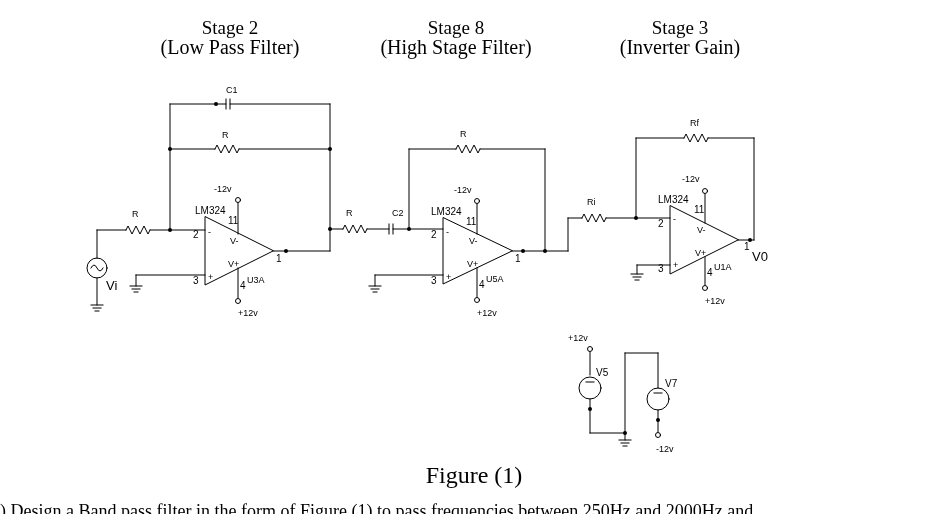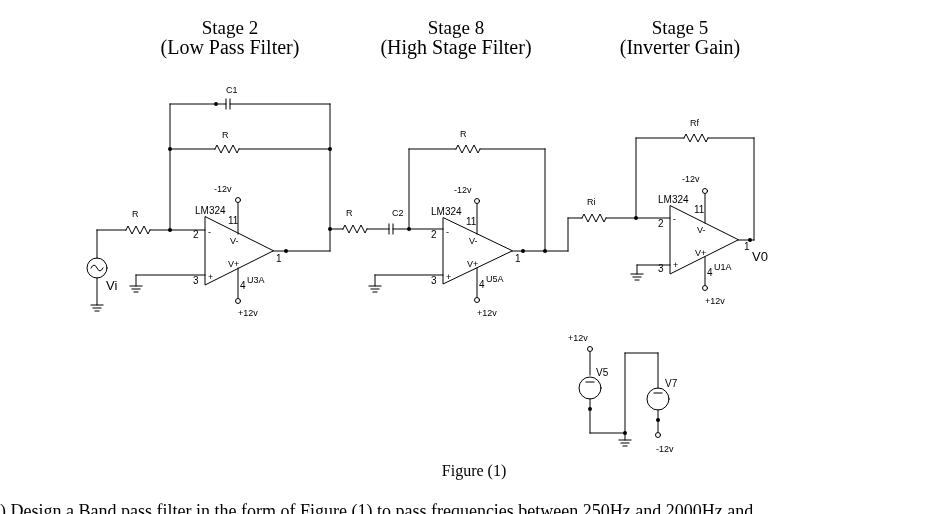--- a/index.html
+++ b/index.html
@@ -1,34 +1,34 @@
 <!DOCTYPE html>
 <html><head>
   <meta charset="utf-8">
   <style>
     html, body { margin: 0; padding: 0; background: #ffffff; }
     body { width: 948px; height: 514px; overflow: hidden; position: relative; }
     .serif { font-family: "Liberation Serif", "DejaVu Serif", serif; color: #000; }
     .stage-title { position: absolute; text-align: center; font-size: 19px; line-height: 20px; }
     .stage-sub { position: absolute; text-align: center; font-size: 20px; line-height: 16px; }
-    .caption { position: absolute; left: 0; width: 948px; top: 462px; text-align: center; font-size: 16px; }
+    .caption { position: absolute; left: 0; width: 948px; top: 462px; text-align: center; font-size: 24px; }
     .question { position: absolute; left: 0; top: 501px; white-space: nowrap; font-size: 18px; }
     svg text { font-family: "Liberation Sans", "DejaVu Sans", sans-serif; fill: #000; }
     .lbl { font-size: 9px; }
     .lbl-md { font-size: 10px; }
     .lbl-lg { font-size: 13px; }
   </style>
 </head>
 <body>
 
 <div class="serif stage-title" style="left:170px; width:120px; top:18px;">Stage 2</div>
 <div class="serif stage-sub" style="left:150px; width:160px; top:39px;">(Low Pass Filter)</div>
 <div class="serif stage-title" style="left:396px; width:120px; top:18px;">Stage 8</div>
 <div class="serif stage-sub" style="left:376px; width:160px; top:39px;">(High Stage Filter)</div>
-<div class="serif stage-title" style="left:620px; width:120px; top:18px;">Stage 5</div>
+<div class="serif stage-title" style="left:620px; width:120px; top:18px;">Stage 3</div>
 <div class="serif stage-sub" style="left:600px; width:160px; top:39px;">(Inverter Gain)</div>
 
 <svg width="948" height="514" style="position:absolute;left:0;top:0;" xmlns="http://www.w3.org/2000/svg">
   <g stroke="#000" stroke-width="1" fill="none" stroke-linecap="square">
 
     <g>
       <line x1="97" y1="230" x2="97" y2="258"></line>
       <circle cx="97" cy="268" r="10"></circle>
       <path d="M91,268 q3,-6 6,0 t6,0"></path>
       <line x1="97" y1="278" x2="97" y2="305"></line>

